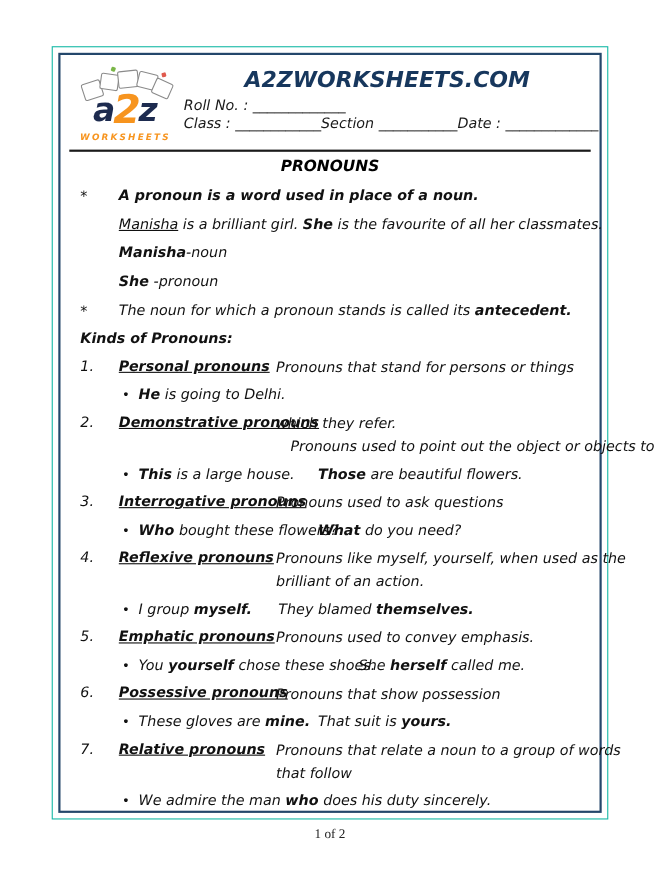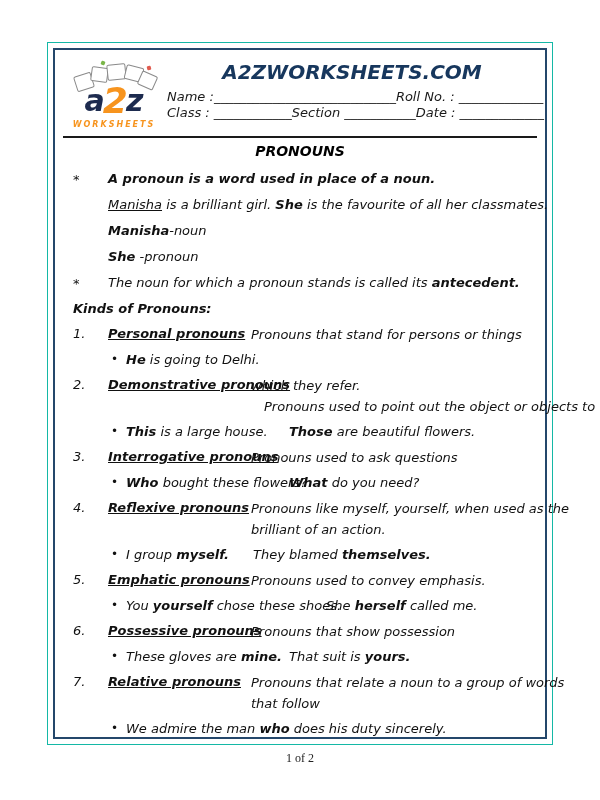--- a/index.html
+++ b/index.html
@@ -73,21 +73,20 @@
           <div class="paper p5"></div>
           <div class="speck-g"></div>
           <div class="speck-r"></div>
         </div>
         <div class="logotext"><span class="lg-a">a</span><span class="lg-2">2</span><span class="lg-z">z</span></div>
         <div class="logocap">WORKSHEETS</div>
       </div>
       <div class="hdr-right">
         <div class="site-title">A2ZWORKSHEETS.COM</div>
         <div class="frow frow1">
-          <span class="fgroup"><span>Name :</span><span>____________________________</span></span>
           <span class="fgroup"><span>Roll No. :</span> <span>_____________</span></span>
         </div>
         <div class="frow frow2">
           <span class="fgroup"><span>Class :</span> <span>____________</span></span>
           <span class="fgroup"><span>Section</span> <span>___________</span></span>
           <span class="fgroup"><span>Date :</span> <span>_____________</span></span>
         </div>
       </div>
     </div>
 

